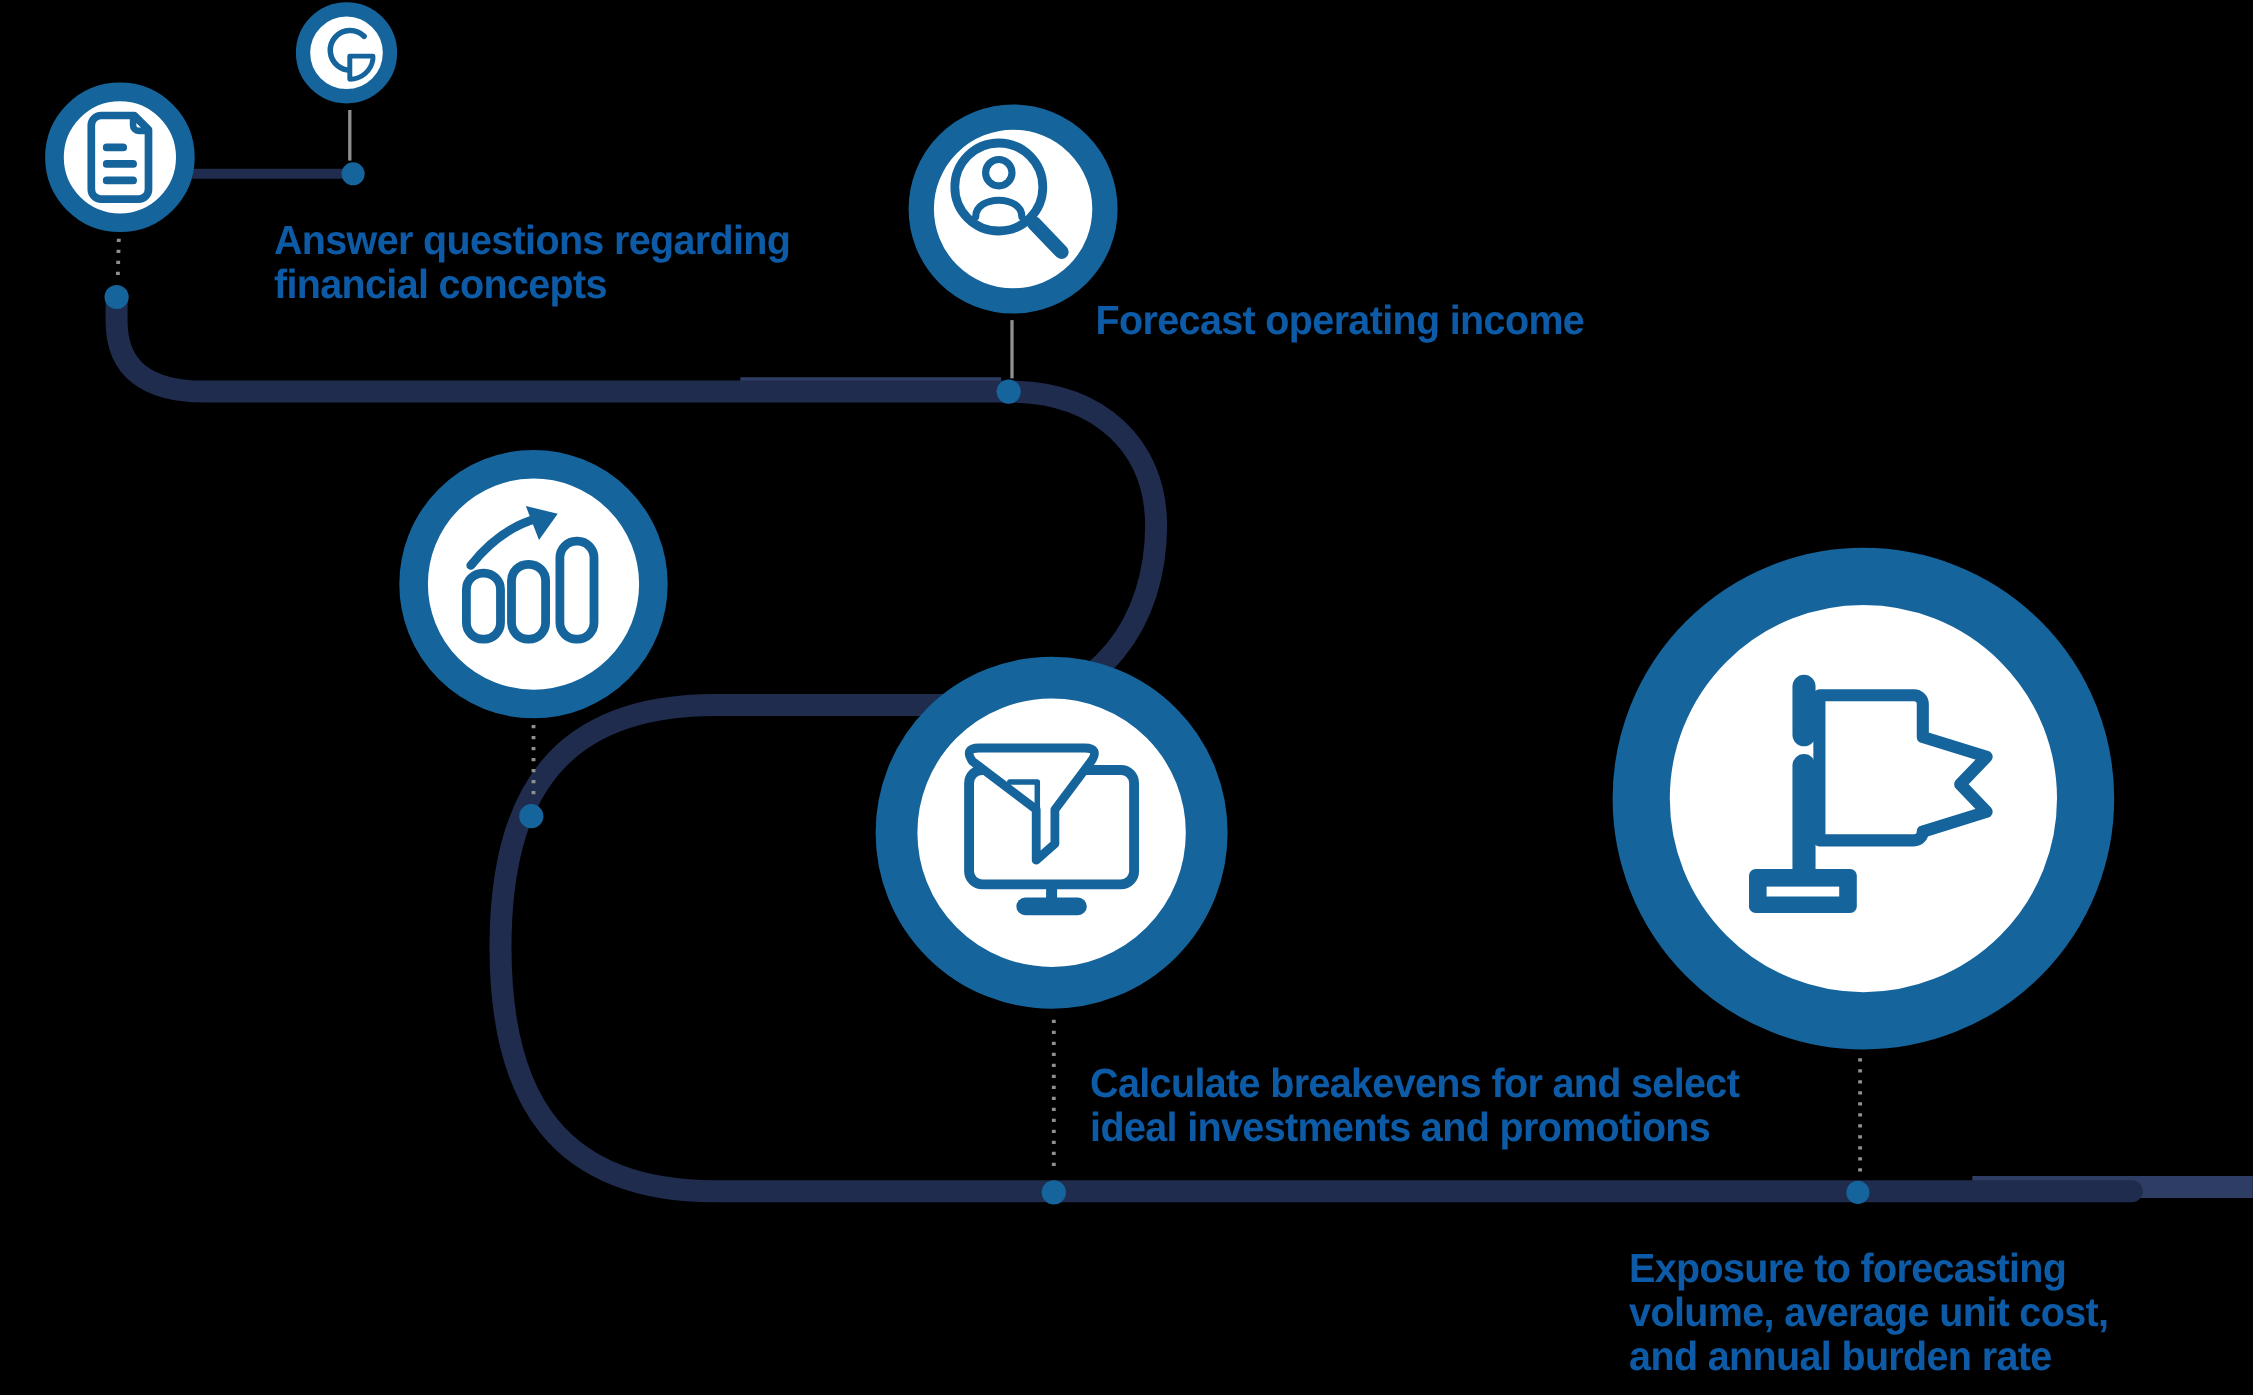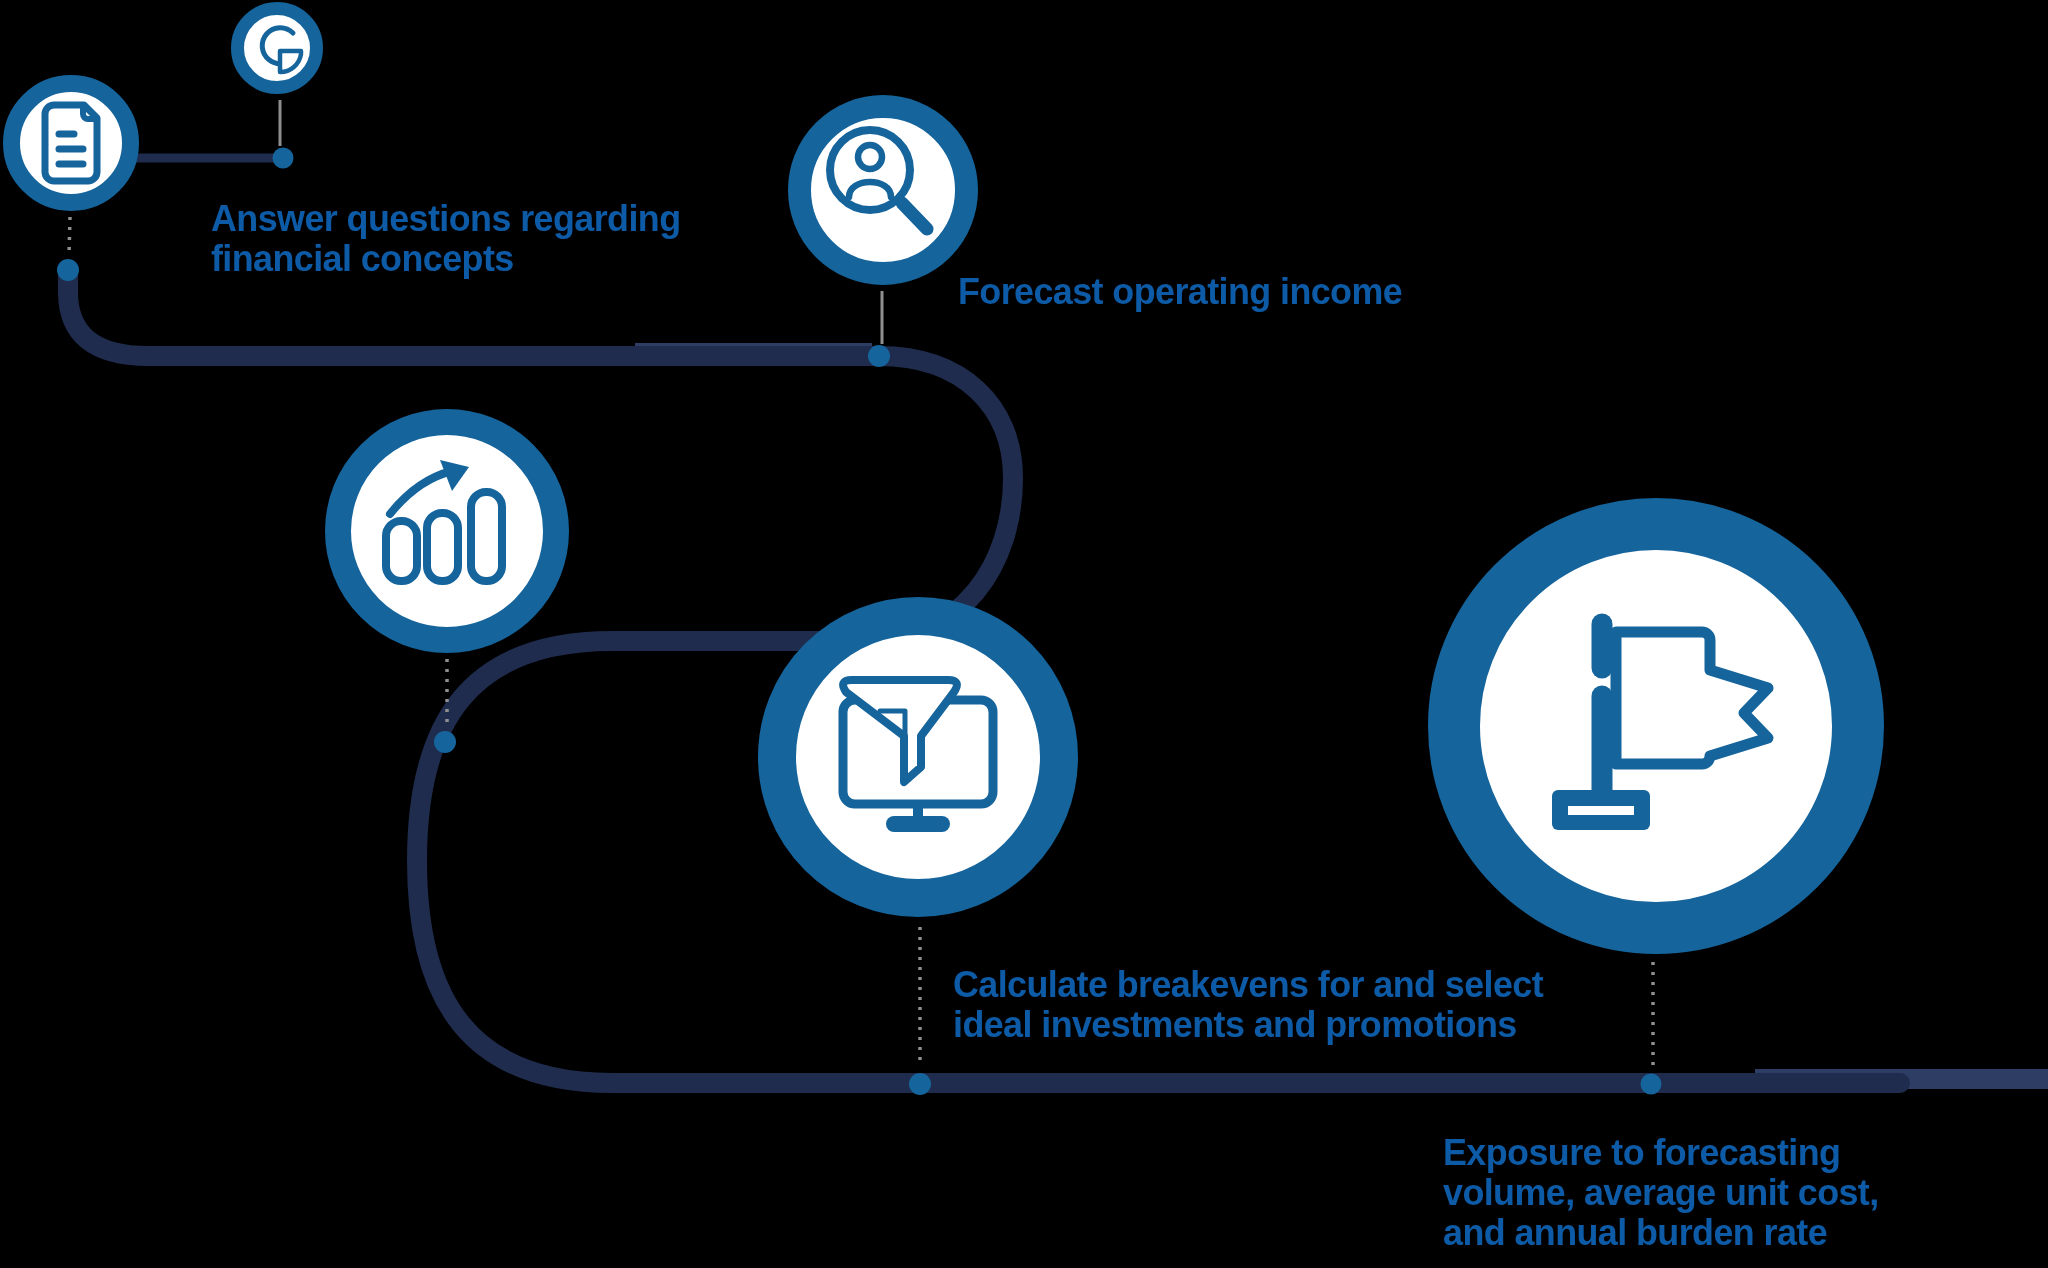--- a/index.html
+++ b/index.html
@@ -10,21 +10,21 @@
     --text-blue:#0d5ba6;
     --connector-gray:#8f8f8f;
     --circle-fill:#ffffff;
   }
   html,body{margin:0;padding:0;}
   body{
     width:2048px;height:1268px;position:relative;overflow:hidden;
     background:var(--background);
     font-family:"Liberation Sans","DejaVu Sans",sans-serif;
   }
-  #stage{position:absolute;inset:0;}
+  #stage{position:absolute;inset:0;margin-left:38px;}
   svg{position:absolute;left:0;top:0;}
   .caption{
     position:absolute;
     color:var(--text-blue);
     font-weight:700;
     font-size:37px;
     line-height:40px;
     letter-spacing:-0.6px;
     white-space:nowrap;
     transform:scaleX(.97);

